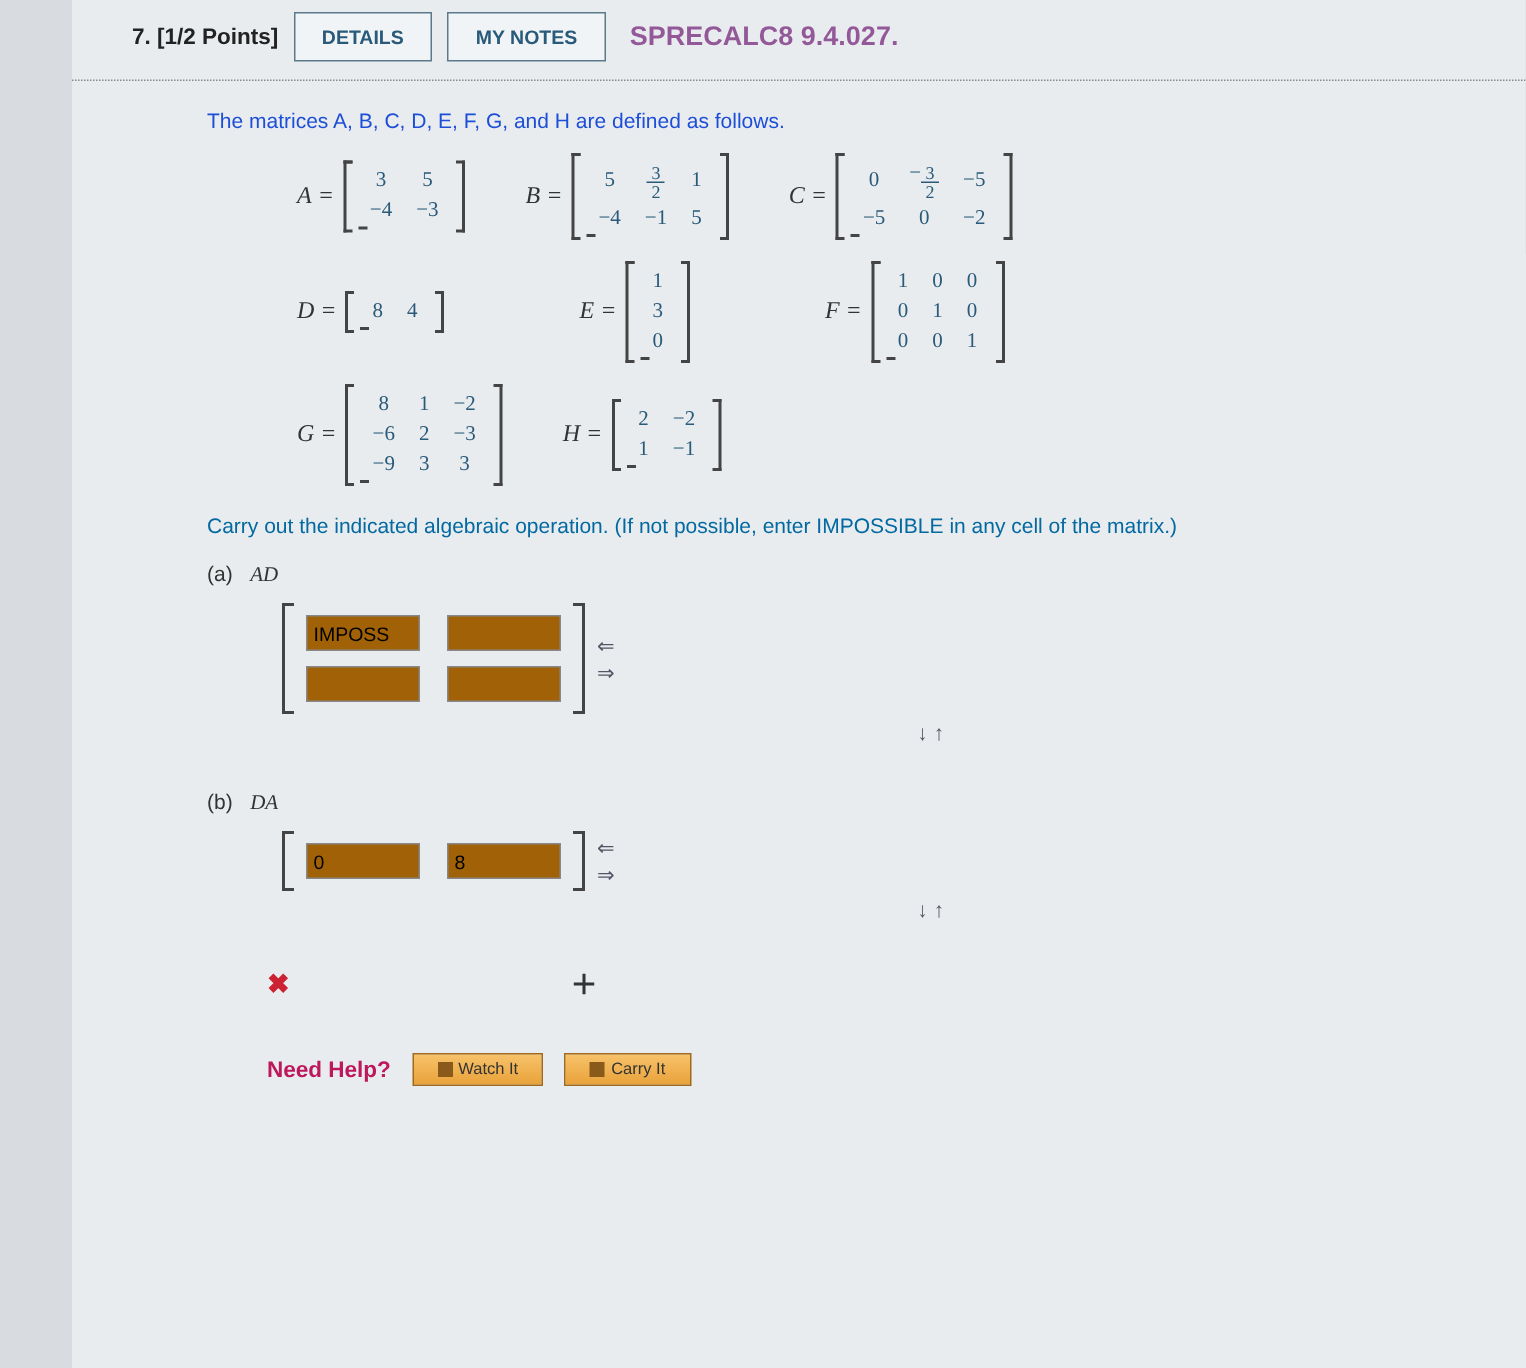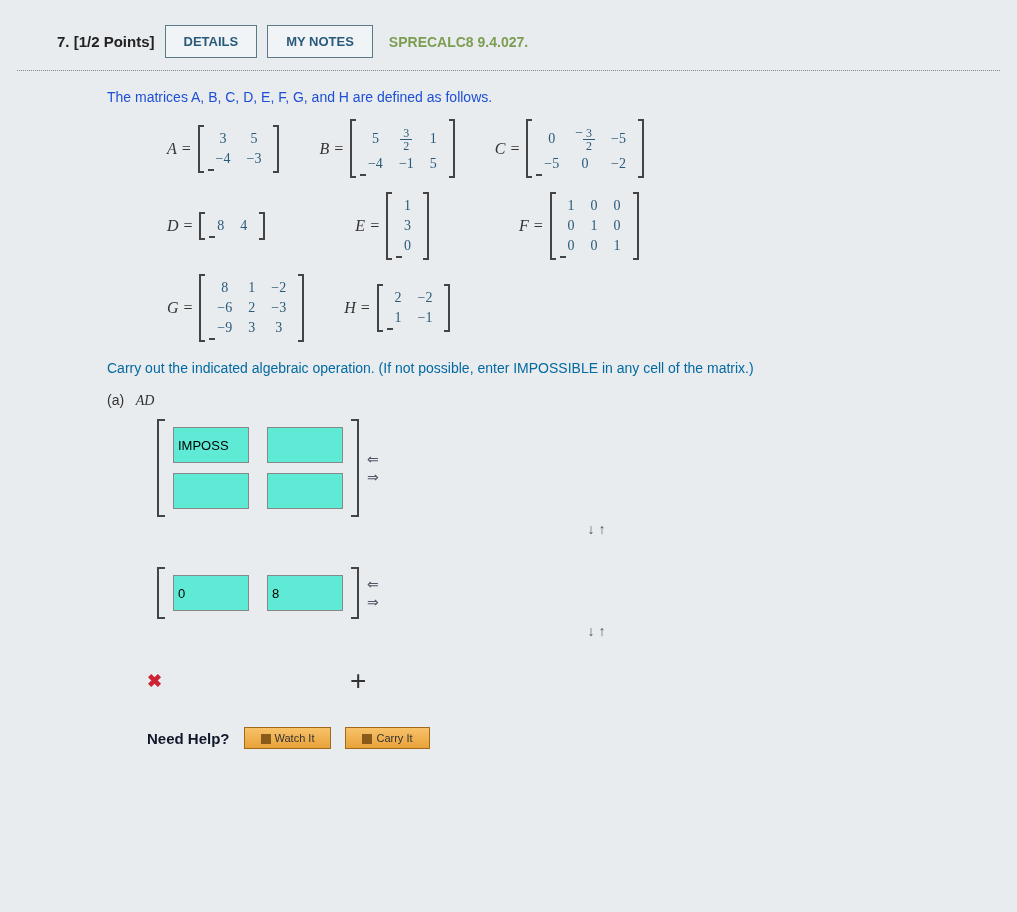--- a/index.html
+++ b/index.html
@@ -7,43 +7,44 @@
     margin: 0;
     padding: 0;
     font-family: Arial, Helvetica, sans-serif;
     background: #d8dce0;
     color: #333;
     width: 1017px;
   }
   .page {
     background: #e8ecee;
     min-height: 912px;
-    padding: 17px;
+    padding: 0;
+    margin-left: 48px;
   }
   .header {
     display: flex;
     align-items: center;
     gap: 10px;
     padding: 8px 20px 12px 40px;
     border-bottom: 1px dotted #888;
   }
   .qnum { font-weight: bold; font-size: 15px; color:#222;}
   .tabbtn {
     border: 1px solid #5a7a8a;
     background: #f0f4f6;
     color: #2a5a7a;
     font-weight: bold;
     font-size: 13px;
     padding: 8px 18px;
     cursor: pointer;
   }
   .bookref {
     font-weight: bold;
-    color: #4d7c0f;
-    font-size: 14px;
+    color: #701a75;
+    font-size: 18px;
     margin-left: 6px;
     opacity: .7;
   }
   .content { padding: 18px 30px 20px 90px; }
   .intro { font-size: 14px; color:#1d4ed8; margin-bottom: 14px; }
   .mathrow { display:flex; gap:40px; margin: 6px 0 14px 60px; align-items:center; font-style: italic; font-family: Georgia, 'Times New Roman', serif; color:#333; }
   .matblock { display:flex; align-items:center; gap:6px; }
   .mat { border-left: 2px solid #444; border-right: 2px solid #444; padding: 4px 8px; font-style: normal; color:#2a5a7a; position:relative;}
   .mat::before, .mat::after { content:""; position:absolute; width:6px; height:2px; background:#444;}
   .mat::before { top:0; left:-2px; box-shadow: 0 0 0 #444; }
@@ -59,32 +60,32 @@
   .instr { font-size:14px; color:#0369a1; margin: 18px 0 16px 0;}
   .part { margin: 10px 0 0 0; }
   .partlabel { font-size:14px; color:#333; margin-bottom:10px;}
   .partlabel i { font-style: italic; font-family: Georgia, serif; }
   .ansgrid { display:flex; align-items:center; gap:4px; margin-left:50px;}
   .brkL, .brkR { width:8px; align-self:stretch; border:2px solid #444; }
   .brkL { border-right:none; }
   .brkR { border-left:none; }
   .cells { display:grid; grid-template-columns: auto auto; gap:10px 18px; padding:8px 4px;}
   .cells.single { grid-template-columns: auto auto; }
-  .cellinput { width:76px; height:36px; border:1px solid #888; background:#5eead4; font-size:13px; padding:2px 4px; text-align:left;}
+  .cellinput { width:76px; height:24px; border:1px solid #888; background:#a16207; font-size:13px; padding:2px 4px; text-align:left;}
   .resizearrows { display:flex; flex-direction:column; gap:2px; color:#556; font-size:14px; margin-left:4px;}
   .downarrows { text-align:center; margin-left: 120px; margin-top:4px; color:#556; letter-spacing:4px; font-size:14px;}
   .feedback { margin: 24px 0 0 40px; font-weight:bold; font-size:14px; }
   .feedback.ok { color:#2e8b3d; }
   .feedback .chk { color:#2e8b3d; margin-right:8px;}
   .feedback.bad { color:#c23; }
   .feedback .x { color:#c23; font-weight:bold; font-size:18px; margin-right:8px;}
   .plus { font-size:28px; color:#333; margin-left:180px; }
   .fbrow { display:flex; align-items:center; margin: 26px 0 0 40px; }
   .needhelp { margin: 30px 0 0 40px; display:flex; align-items:center; gap:14px;}
-  .needhelp .lbl { color:#0f172a; font-weight:bold; font-size:15px;}
+  .needhelp .lbl { color:#be185d; font-weight:bold; font-size:15px;}
   .helpbtn { background: linear-gradient(#f8c26a,#e8a23a); border:1px solid #a06a1a; font-size:11px; padding:4px 16px; cursor:pointer; color:#333;}
   .helpbtn .icon { display:inline-block; width:10px; height:10px; background:#8a5a1a; margin-right:4px; vertical-align:middle;}
 </style>
 </head>
 <body>
 
 <div class="page">
   <div class="header">
     <span class="qnum">7. [1/2 Points]</span>
     <button class="tabbtn">DETAILS</button>
@@ -313,20 +314,24 @@
           <span>⇐</span>
           <span>⇒</span>
         </div>
       </div>
       <div class="downarrows">
         <span>↓</span><span>↑</span>
       </div>
     </div>
 
     <div class="part" style="margin-top:30px;">
+      <div class="partlabel">
+        <span>(b)</span>&nbsp;&nbsp;
+        <i>DA</i>
+      </div>
       <div class="ansgrid">
         <div class="brkL"></div>
         <div class="cells single" style="grid-template-rows:auto;">
           <input class="cellinput" value="0" style="">
           <input class="cellinput" value="8" style="">
         </div>
         <div class="brkR"></div>
         <div class="resizearrows">
           <span>⇐</span>
           <span>⇒</span>

